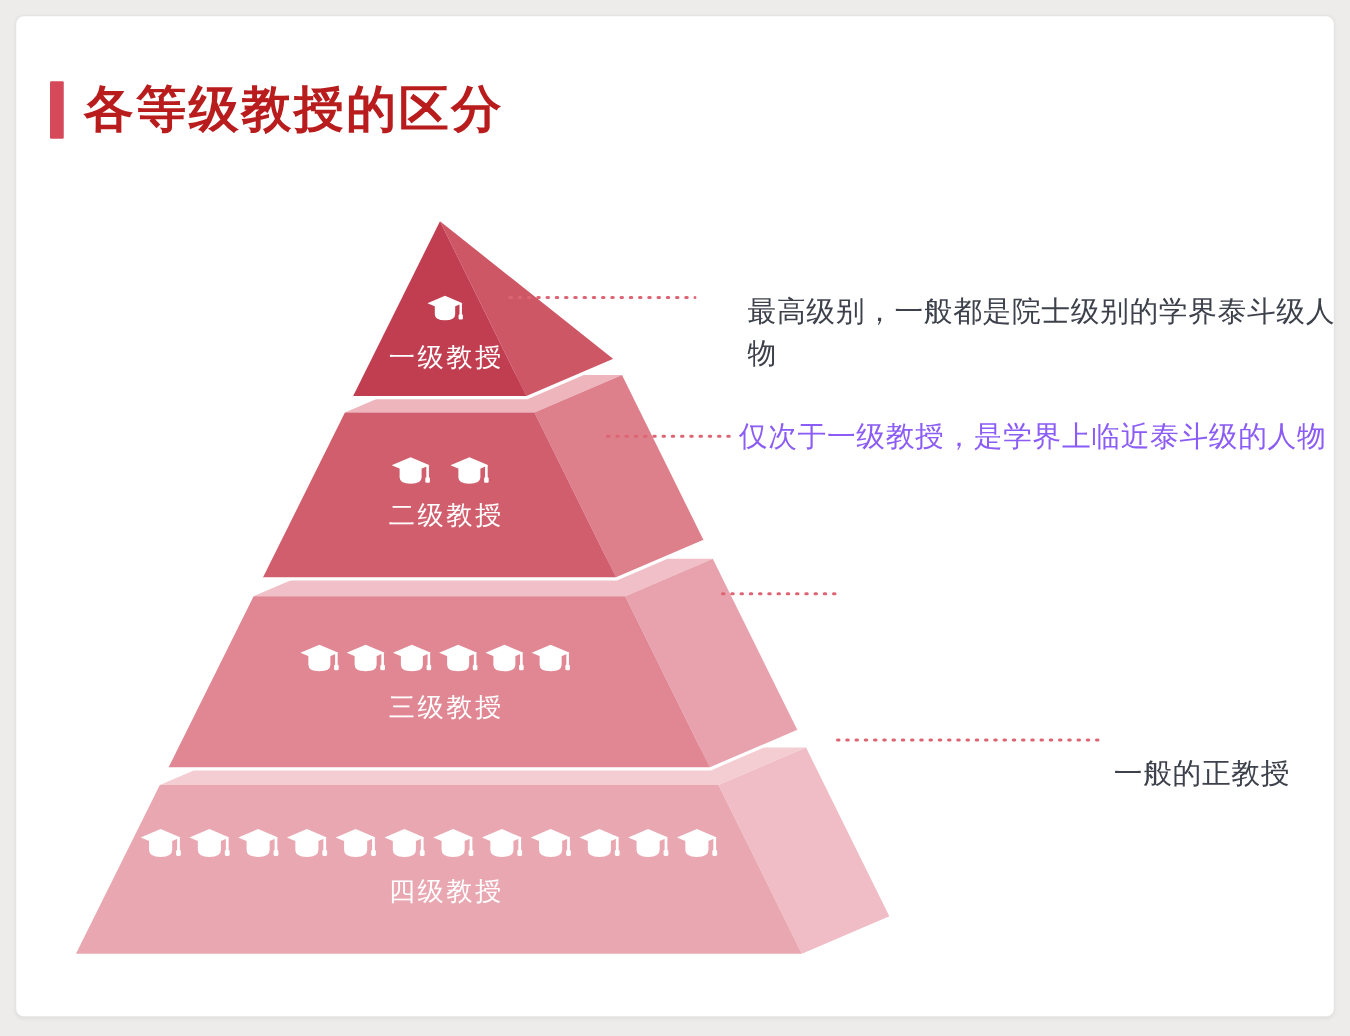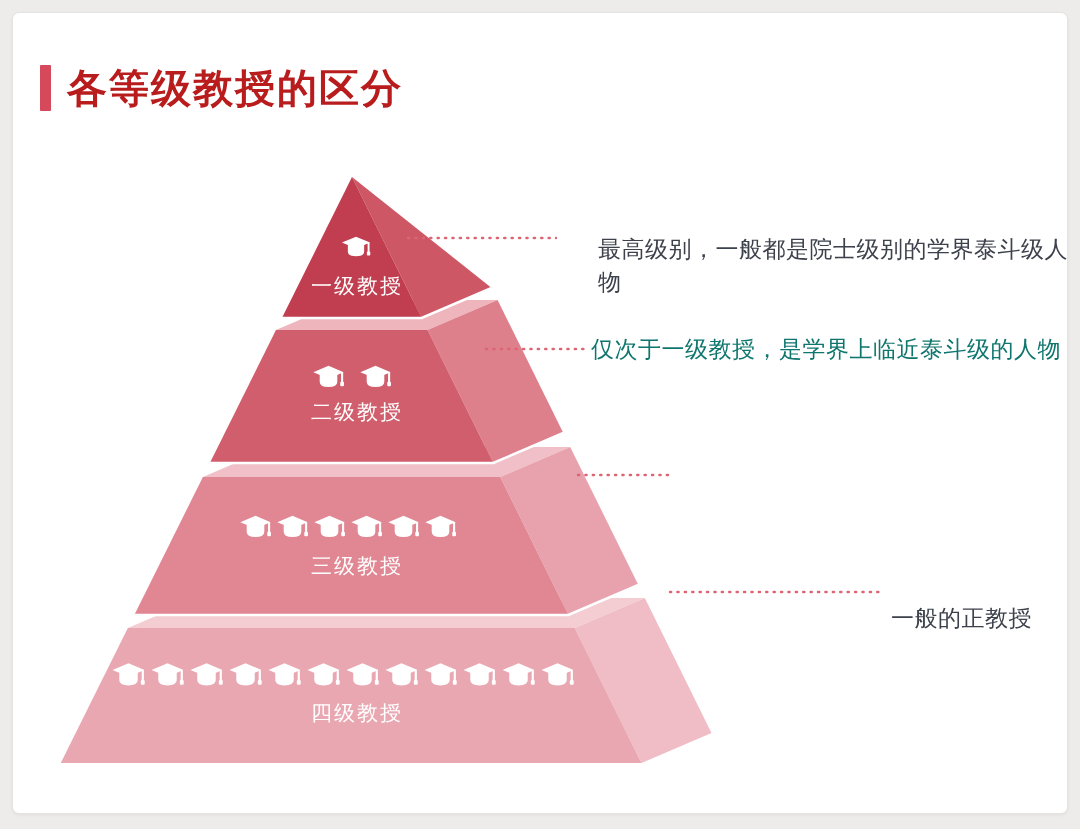--- a/index.html
+++ b/index.html
@@ -94,15 +94,15 @@
     </g>
     <g id="pyr-conns">
         <line x1="408" x2="556" y1="238" y2="238" stroke="#dd6573" stroke-width="2.4" stroke-linecap="round" stroke-dasharray="1.2 6.2"></line>
         <line x1="486" x2="584" y1="349" y2="349" stroke="#dd6573" stroke-width="2.4" stroke-linecap="round" stroke-dasharray="1.2 6.2"></line>
         <line x1="578" x2="670" y1="475" y2="475" stroke="#dd6573" stroke-width="2.4" stroke-linecap="round" stroke-dasharray="1.2 6.2"></line>
         <line x1="670" x2="884" y1="592" y2="592" stroke="#dd6573" stroke-width="2.4" stroke-linecap="round" stroke-dasharray="1.2 6.2"></line>
       </g>
   </svg>
 
   <div class="annotation a0" style="color: rgb(61, 65, 75);">最高级别，一般都是院士级别的学界泰斗级人物</div>
-  <div class="annotation a1" style="color: #0f766e; text-align: center;">仅次于一级教授，是学界上临近泰斗级的人物</div>
+  <div class="annotation a1" style="color: #8b5cf6; text-align: center;">仅次于一级教授，是学界上临近泰斗级的人物</div>
   <div class="annotation a3" style="color: rgb(61, 65, 75);">一般的正教授</div>
 </div>
 
 </body></html>

